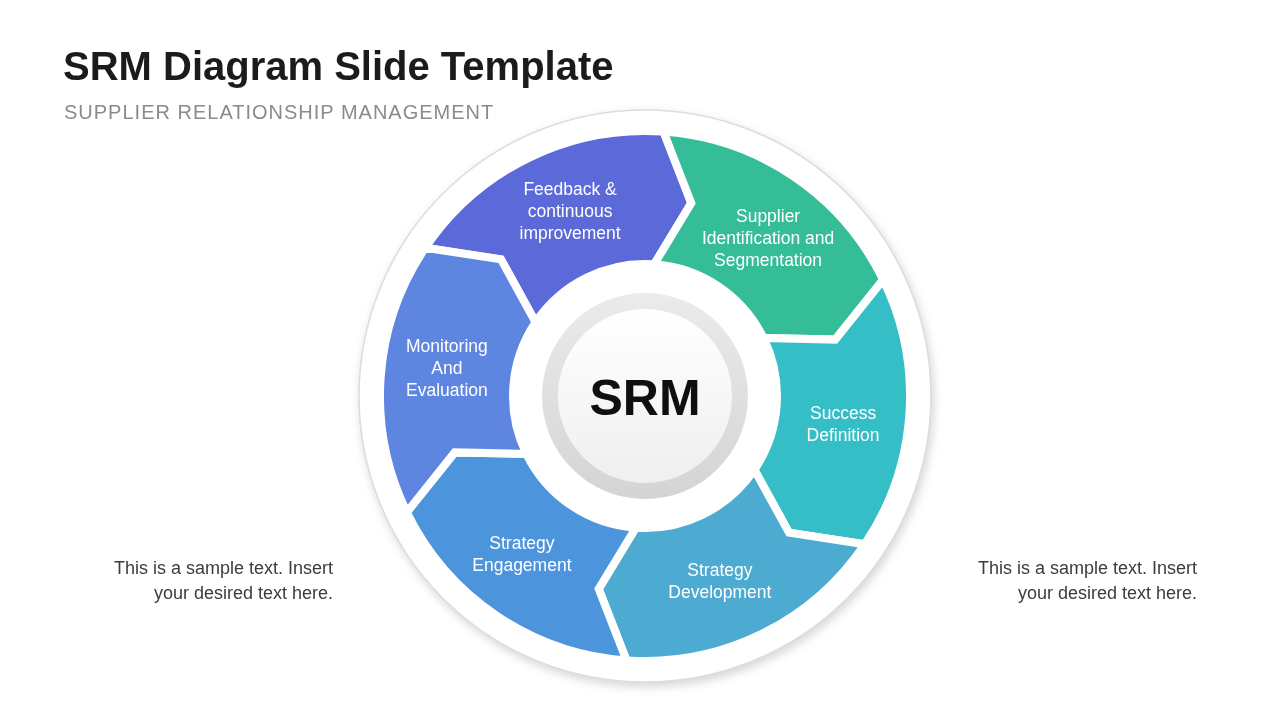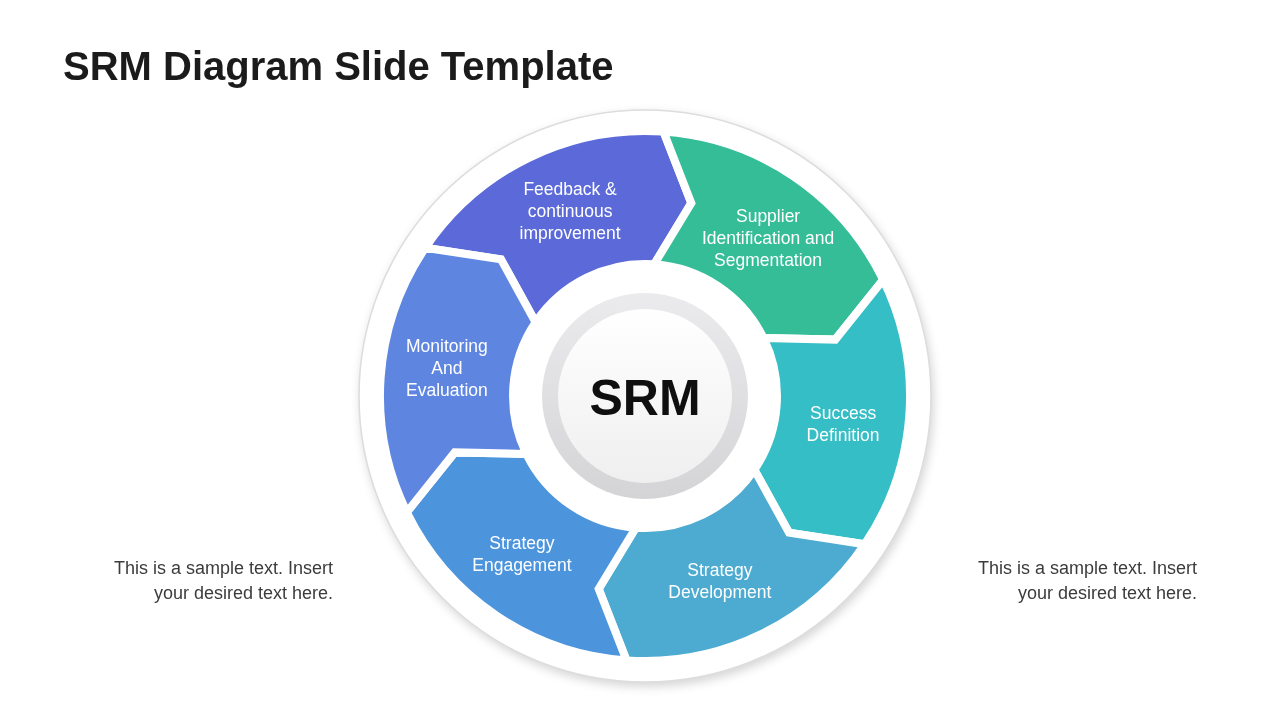--- a/index.html
+++ b/index.html
@@ -32,20 +32,21 @@
   .note-right{left:947px;}
   #diagram{position:absolute;left:0;top:0;}
 </style>
 </head>
 <body>
 
 <div class="slide">
 
   <div class="slide-title">SRM Diagram Slide Template</div>
 
+  <div class="slide-subtitle">SUPPLIER RELATIONSHIP MANAGEMENT</div>
 
   <svg id="diagram" width="1280" height="720" viewBox="0 0 1280 720">
       <defs>
         <linearGradient id="gRing" x1="0" y1="0" x2="0" y2="1">
           <stop offset="0" stop-color="#ebebed"></stop>
           <stop offset="1" stop-color="#d4d4d6"></stop>
         </linearGradient>
         <linearGradient id="gHub" x1="0" y1="0" x2="0" y2="1">
           <stop offset="0" stop-color="#ffffff"></stop>
           <stop offset="1" stop-color="#efeff0"></stop>

